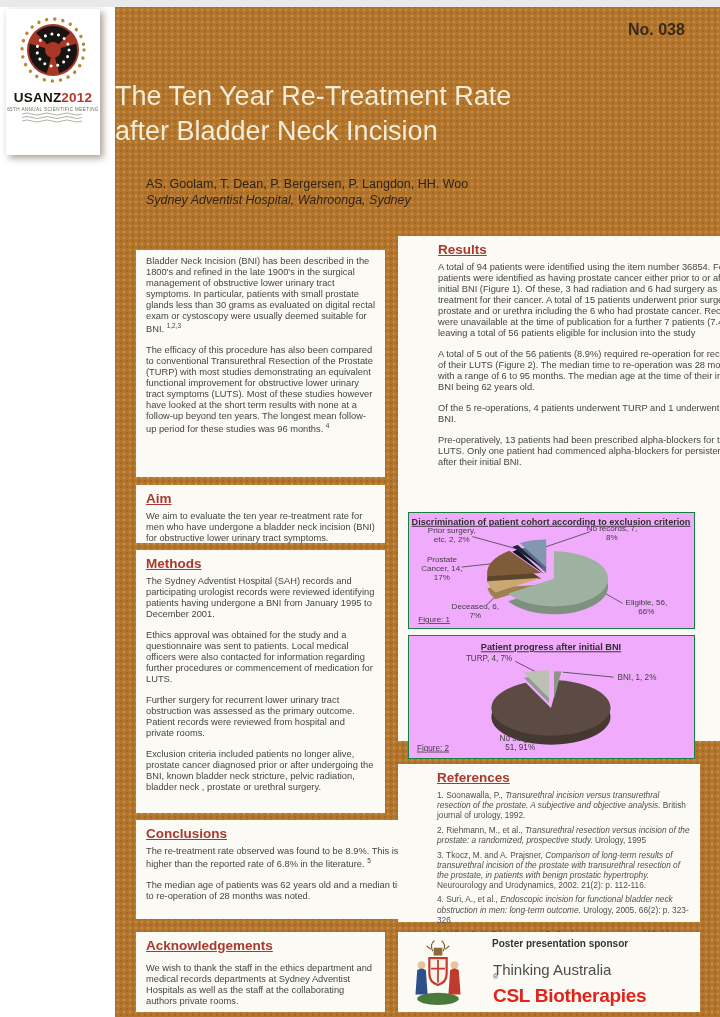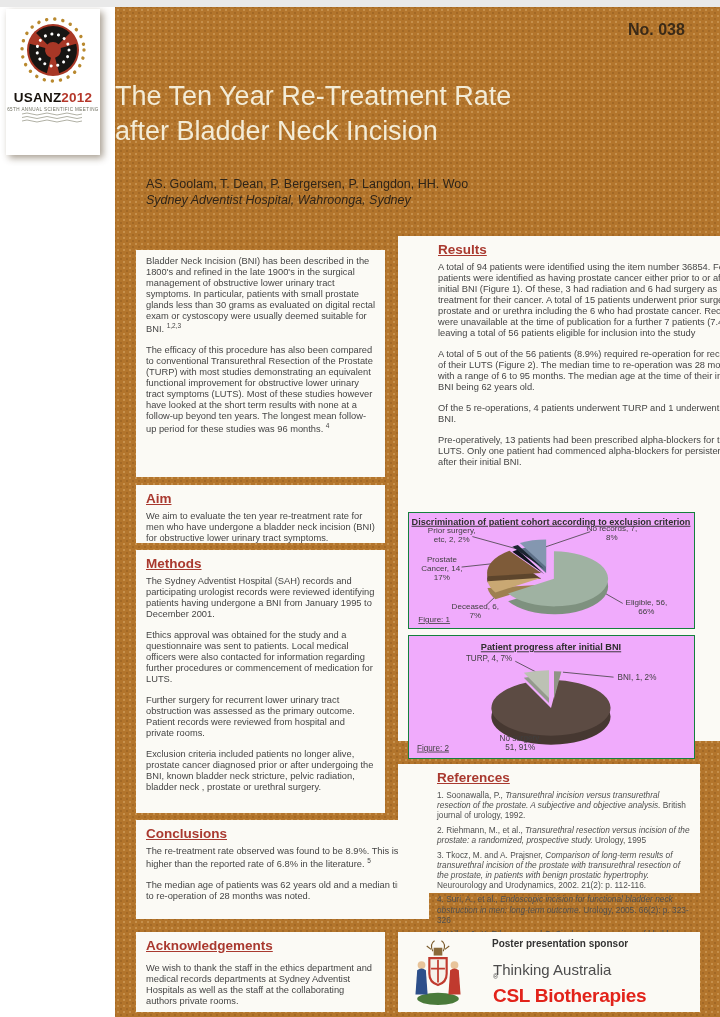--- a/index.html
+++ b/index.html
@@ -37,21 +37,21 @@
   .box p { font-size:9.3px; line-height:1.18; color:#454545; margin-bottom:10px; }
   .box p:last-child { margin-bottom:0; }
   sup { font-size:6.5px; color:#454545; }
 
   #box-intro { left:136px; top:243px; width:249px; height:227px; }
   #box-aim   { left:136px; top:478px; width:249px; height:58px;  }
   #box-meth  { left:136px; top:543px; width:249px; height:263px; }
   #box-conc  { left:136px; top:813px; width:293px; height:99px;  }
   #box-ack   { left:136px; top:925px; width:249px; height:80px;  }
   #box-res   { left:398px; top:229px; width:364px; height:505px;padding-left:40px; }
-  #box-refs  { left:398px; top:757px; width:302px; height:129px;padding-left:39px; }
+  #box-refs  { left:398px; top:757px; width:302px; height:158px;padding-left:39px; }
   #box-spon  { left:398px; top:925px; width:302px; height:80px; display:flex; align-items:center; }
 
   #box-ack .sec-h { margin-bottom:10px; }
 
   .ref { font-size:8.3px; line-height:1.22; color:#4f4f4f; margin-bottom:4.5px; }
   .ref i { font-style:italic; }
 
   
   .fig-panel { position:absolute; background:#f0abfc; border:1px solid #15803d; }
   #fig1 { left:408px; top:505px; width:287px; height:117px; }

